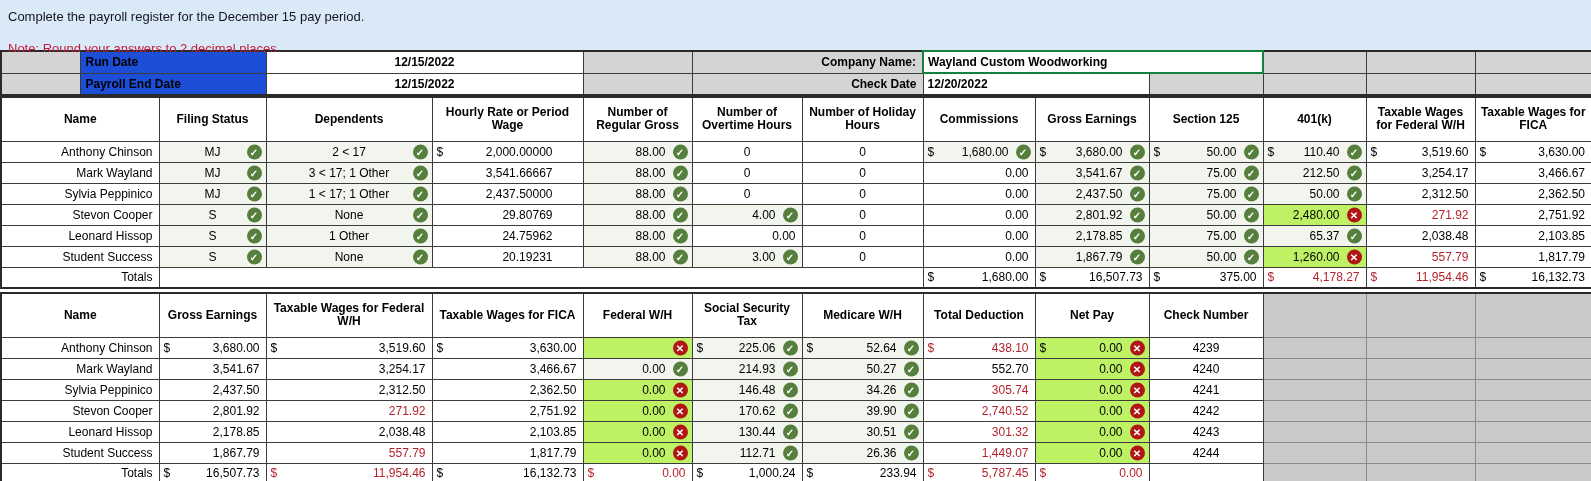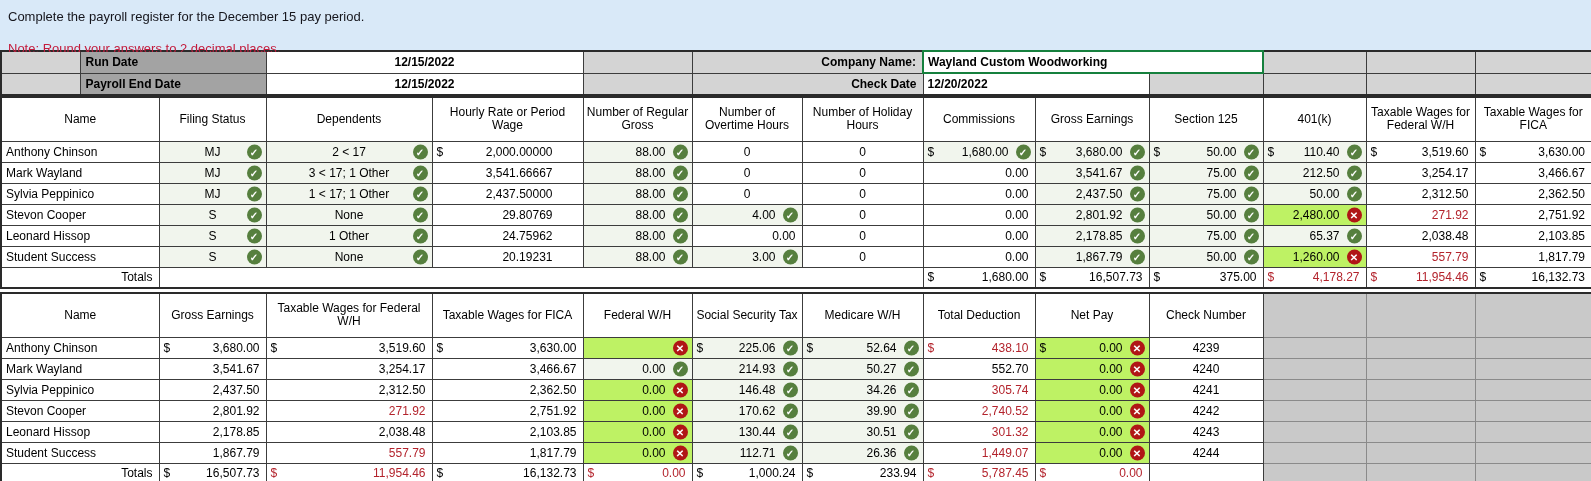--- a/index.html
+++ b/index.html
@@ -11,39 +11,39 @@
   }
   .banner { background:#d9e9f8; height:50px; padding:9px 0 0 8px; }
   .banner .l1 { color:#15151c; font-size:13px; margin-bottom:17px; }
   .banner .l2 { color:#c31c3d; font-size:13px; }
 
   table { border-collapse:collapse; table-layout:fixed; width:1591px; border:2px solid #2a2a2a; }
   td, th {
     border:1px solid #3c3c3c; height:21px; position:relative;
     padding:0 6px; white-space:nowrap; overflow:hidden; font-weight:normal;
   }
-  th { font-size:12px; padding:1px 2px; white-space:normal; line-height:1.12; height:44px; background:#fff; vertical-align:middle; }
+  th { font-size:12px; padding:1px 2px; white-space:normal; line-height:1.12; height:44px; background:#fff; vertical-align:middle;font-weight:bold; }
 
   .t-info td { height:22px; font-weight:bold; }
-  .lbl  { background:#a3a3a3; text-align:left; padding-left:5px; }
+  .lbl  { background:#1d4ed8; text-align:left; padding-left:5px; }
   .lblr { background:#d4d4d4; text-align:right; padding-right:6px; }
   .gray { background:#d4d4d4; }
   .gray2{ background:#c9c9c9; border-color:#8a8a8a; }
   .white-c { background:#fff; text-align:center; }
   .white-l { background:#fff; text-align:left; padding-left:4px; }
   .company { border:2px solid #15803d; }
 
   .ar { text-align:right; }
   .ac { text-align:center; }
   .ok  { background:#f1f5ed; }
   .err { background:#bef264; }
   .red, .red .dollar { color:#b3232c; }
   .has-icon.ar { padding-right:26px; }
   .pad { padding-right:30px; }
-  .name-cell { text-align:left; padding-left:4px; }
+  .name-cell { text-align:right; padding-left:4px; }
   .totals-label { text-align:right; padding-right:6px; }
 
   .dollar { position:absolute; left:4px; top:50%; transform:translateY(-50%); }
   .icon {
     position:absolute; right:4px; top:50%; transform:translateY(-50%);
     width:15px; height:15px; border-radius:50%;
     color:#fff; text-align:center; line-height:15px; font-size:10px; font-weight:bold;
   }
   .ic-ok  { background:#567f3e; }
   .ic-err { background:#b01616; }

